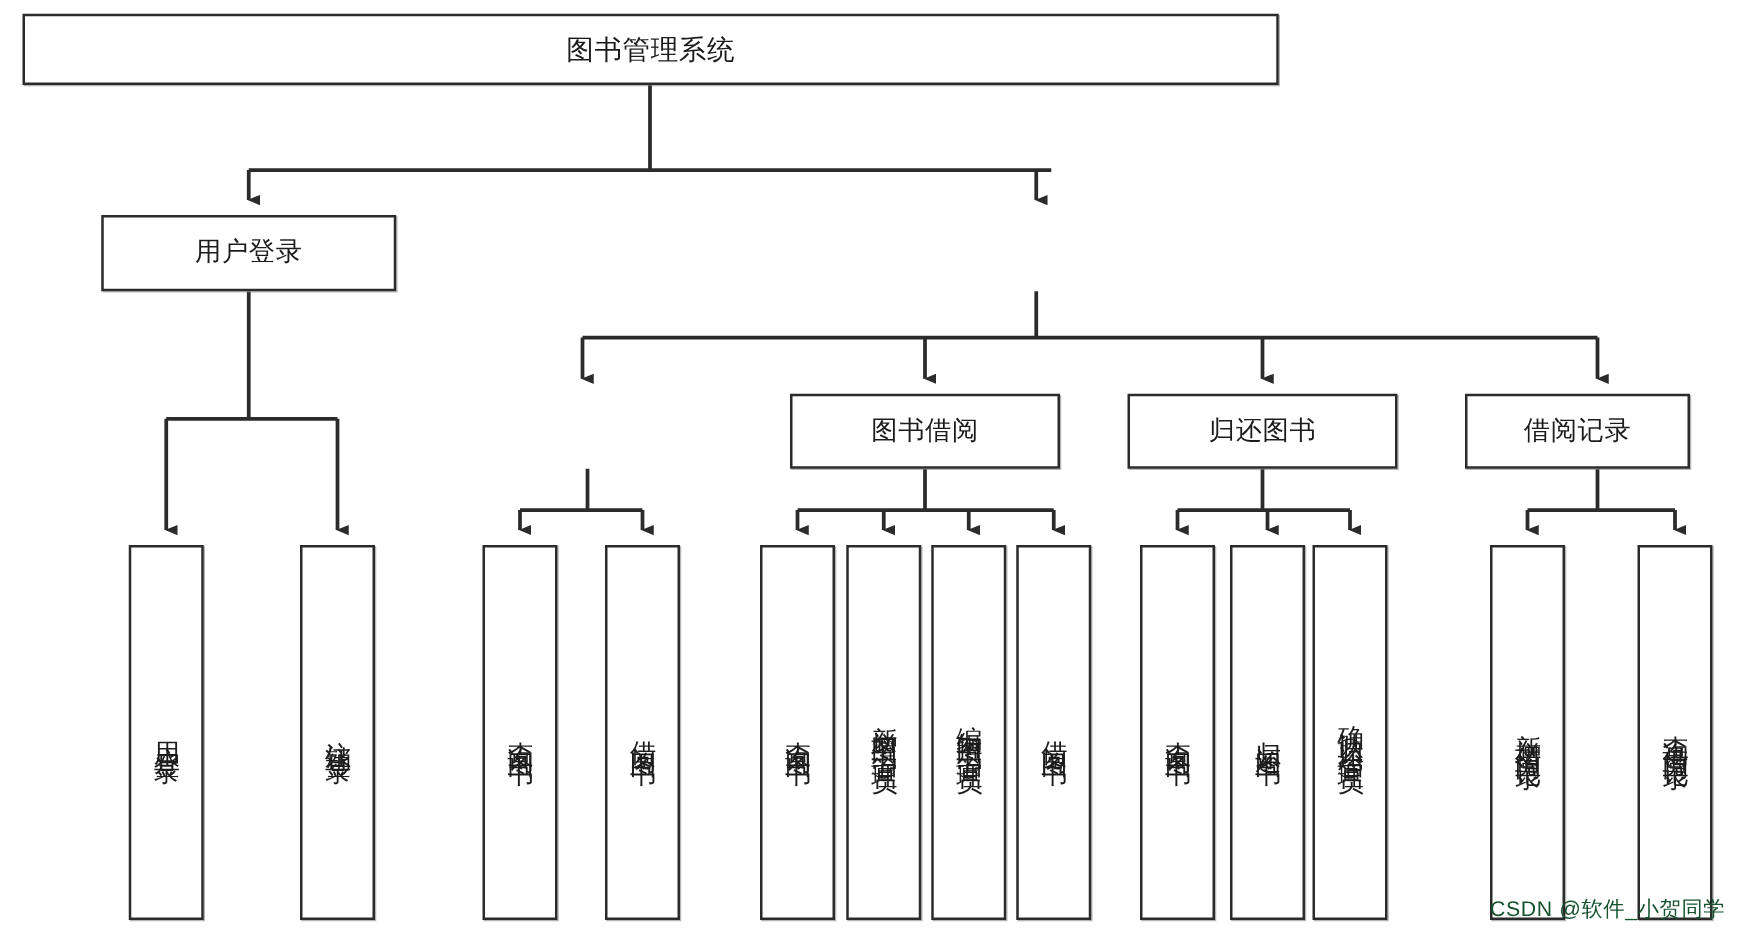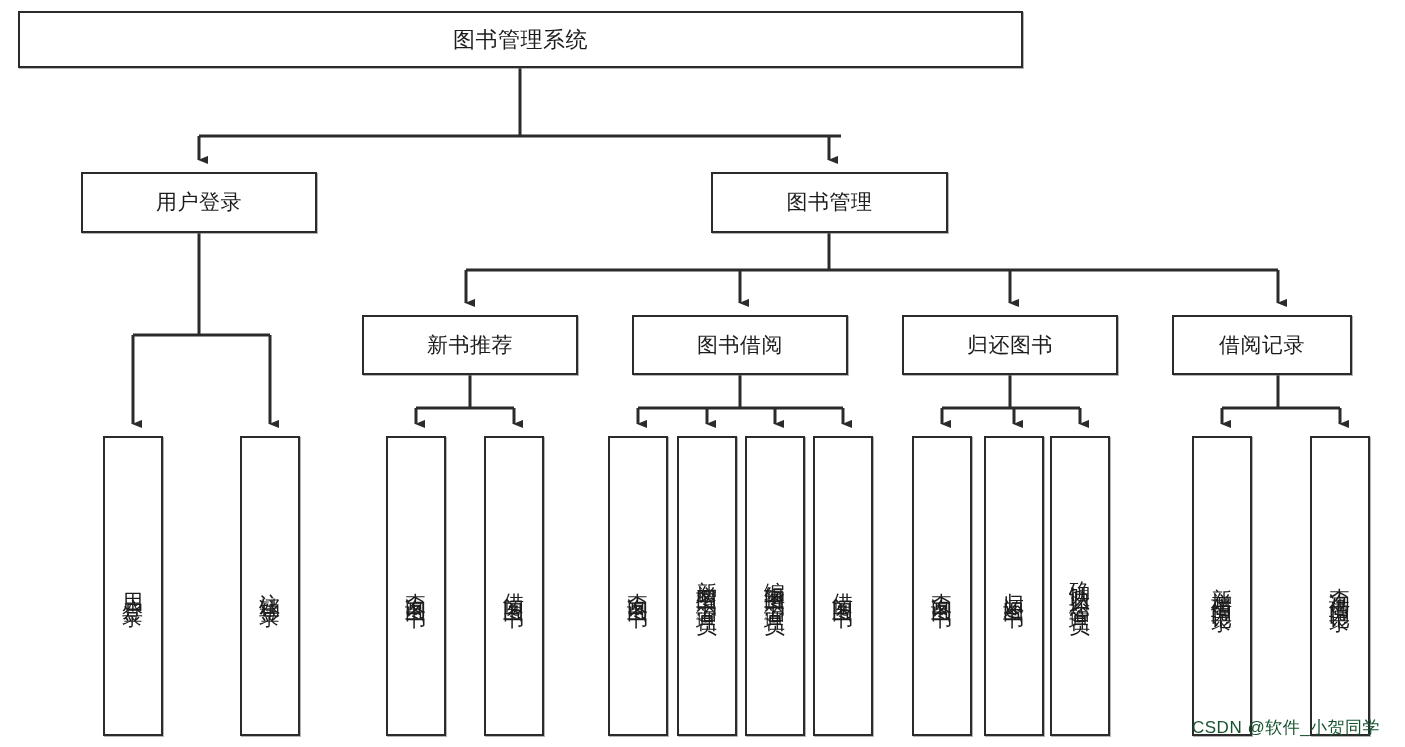--- a/index.html
+++ b/index.html
@@ -126,27 +126,21 @@
   </svg>
 
   <div class="node node-h node-root" style="left:18px; top:11px; width:1005px; height:57px;">
     <span class="label">图书管理系统</span>
   </div>
 
   <div class="node node-h" style="left:81px; top:172px; width:236px; height:61px;">
     <span class="label">用户登录</span>
   </div>
 
-  <div class="node node-h" style="left:711px; top:172px; width:237px; height:61px;">
-    <span class="label">图书管理</span>
-  </div>
-
-  <div class="node node-h" style="left:362px; top:315px; width:216px; height:60px;">
-    <span class="label">新书推荐</span>
-  </div>
+
 
   <div class="node node-h" style="left:632px; top:315px; width:216px; height:60px;">
     <span class="label">图书借阅</span>
   </div>
 
   <div class="node node-h" style="left:902px; top:315px; width:216px; height:60px;">
     <span class="label">归还图书</span>
   </div>
 
   <div class="node node-h" style="left:1172px; top:315px; width:180px; height:60px;">

